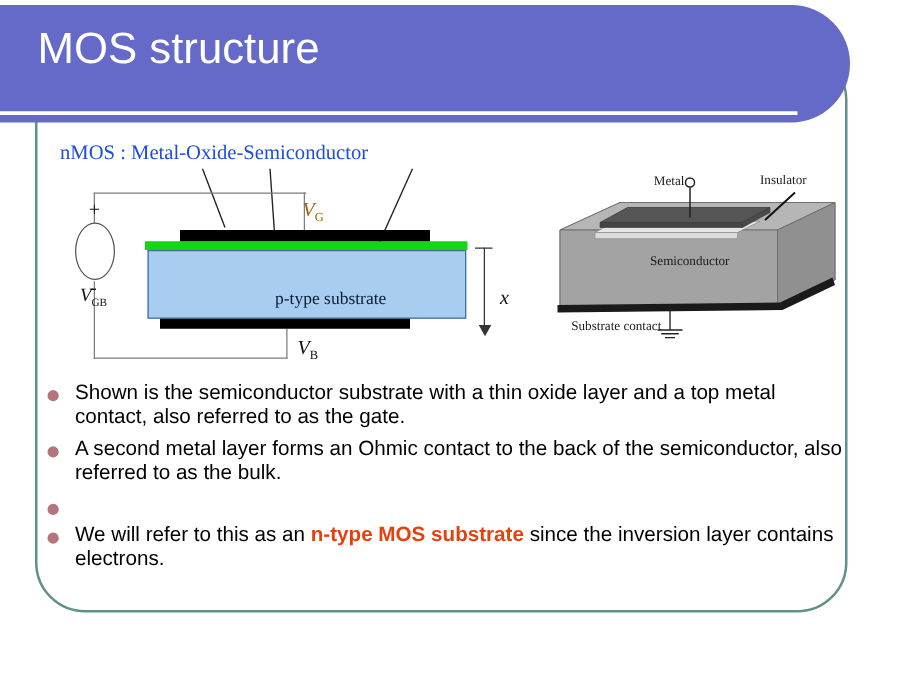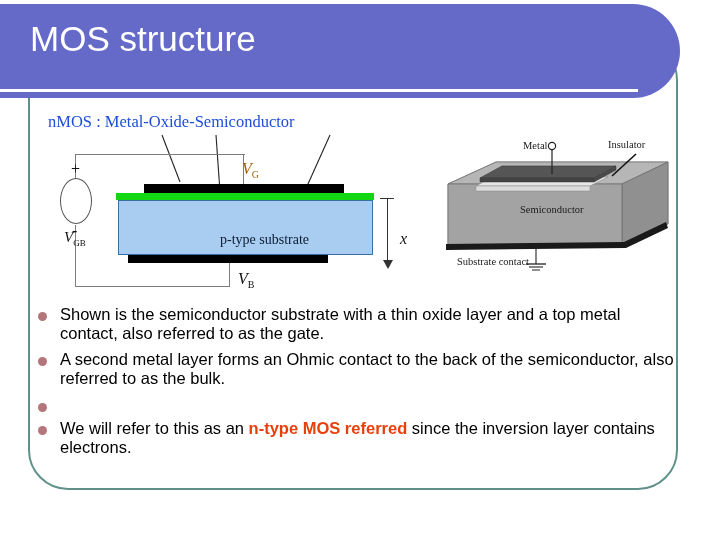--- a/index.html
+++ b/index.html
@@ -264,18 +264,18 @@
       <div class="bullet-dot"></div>
       <div class="bullet-text"><span>A second metal layer forms an Ohmic contact to the back of the semiconductor, also referred to as the bulk.</span></div>
     </div>
 
     <div class="bullet-row">
       <div class="bullet-dot"></div>
     </div>
 
     <div class="bullet-row">
       <div class="bullet-dot"></div>
-      <div class="bullet-text"><span>We will refer to this as an </span><span class="hl">n-type MOS referred</span><span> since the inversion layer contains electrons.</span></div>
+      <div class="bullet-text"><span>We will refer to this as an </span><span class="hl">n-type MOS substrate</span><span> since the inversion layer contains electrons.</span></div>
     </div>
 
   </div>
 
 </div>
 
 </body></html>

